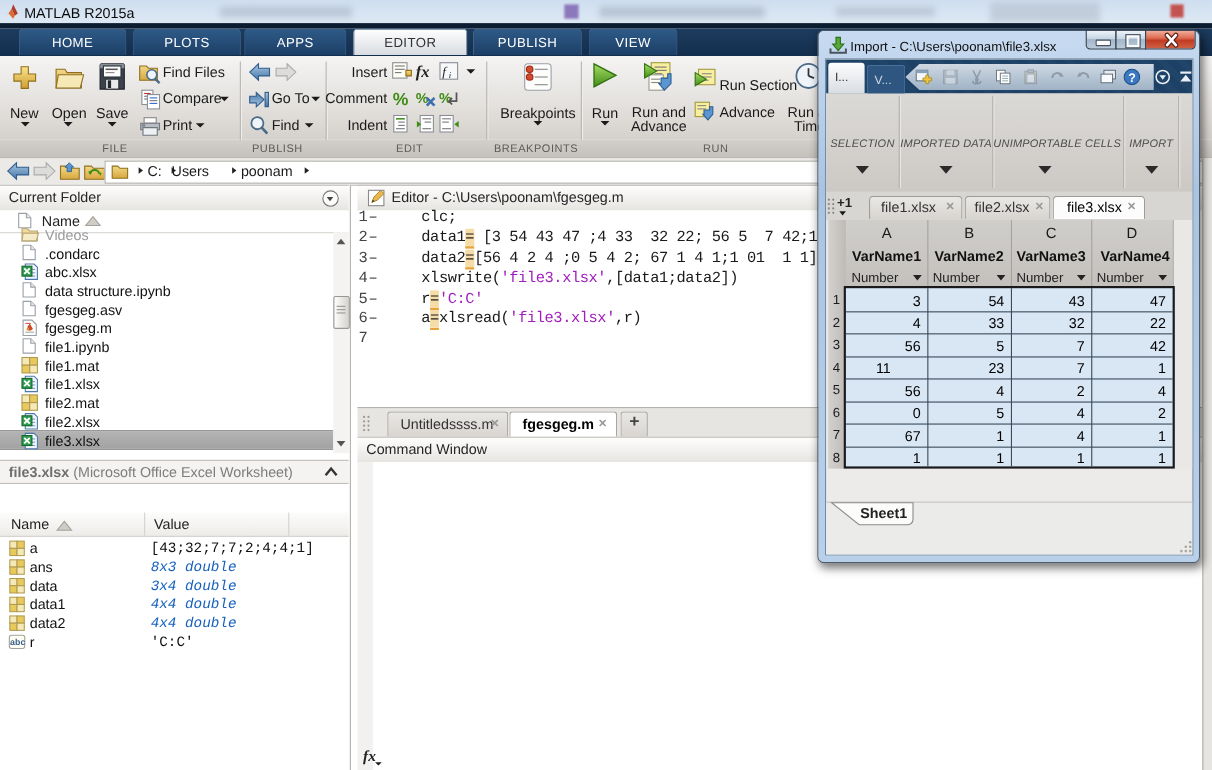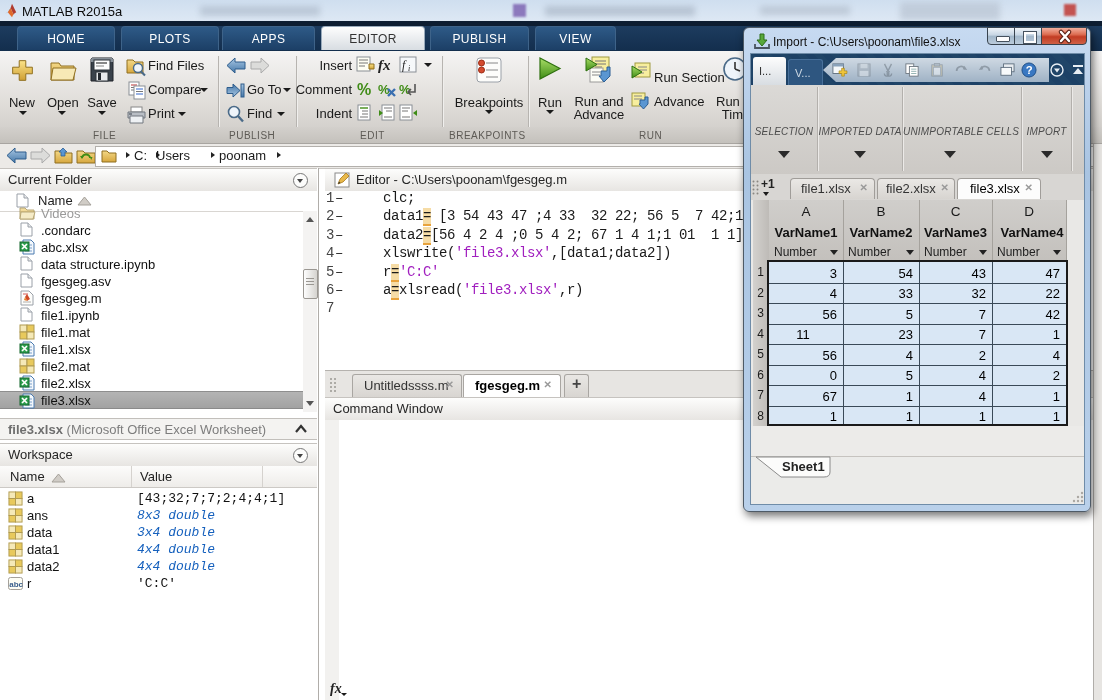--- a/index.html
+++ b/index.html
@@ -528,24 +528,20 @@
         <div style="position:absolute;left:2px;top:8px;width:8px;height:1px;background:#9a9792;box-shadow:0 3px 0 #9a9792,0 6px 0 #9a9792;"></div>
       </div>
     <div class="scarr" style="bottom:6px;border-top:5px solid #555;"></div>
   </div>
   <div class="abs" id="detail">
       <span style="position:absolute;left:8px;top:3px;"><b style="color:#6e6e6e;">file3.xlsx</b> (Microsoft Office Excel Worksheet)</span>
     <svg style="right:10px;top:6px;" width="12" height="8" viewBox="0 0 12 8">
         <polyline points="1,7 6,1 11,7" fill="none" stroke="#333" stroke-width="2.2"></polyline>
       </svg>
   </div>
-  <div class="abs phead" id="wshead">
-      <span class="pt">Workspace</span>
-    <span class="circbtn" style="right:9px;top:4px;"></span>
-    </div>
   <div class="abs" id="wscols">
   <span style="position:absolute;left:10px;top:3px;">Name</span>
   <svg style="left:52px;top:8px;" width="13" height="8" viewBox="0 0 13 8">
     <polygon points="6.5,0 13,8 0,8" fill="#d0ccc6" stroke="#a5a19a"></polygon>
   </svg>
   <span style="position:absolute;left:140px;top:3px;">Value</span>
   <div style="position:absolute;left:131px;top:0;width:1px;height:21px;background:#d5d2ce;"></div>
   <div style="position:absolute;left:262px;top:0;width:1px;height:21px;background:#d5d2ce;"></div>
   </div>
   <div class="abs" id="wsrows">

